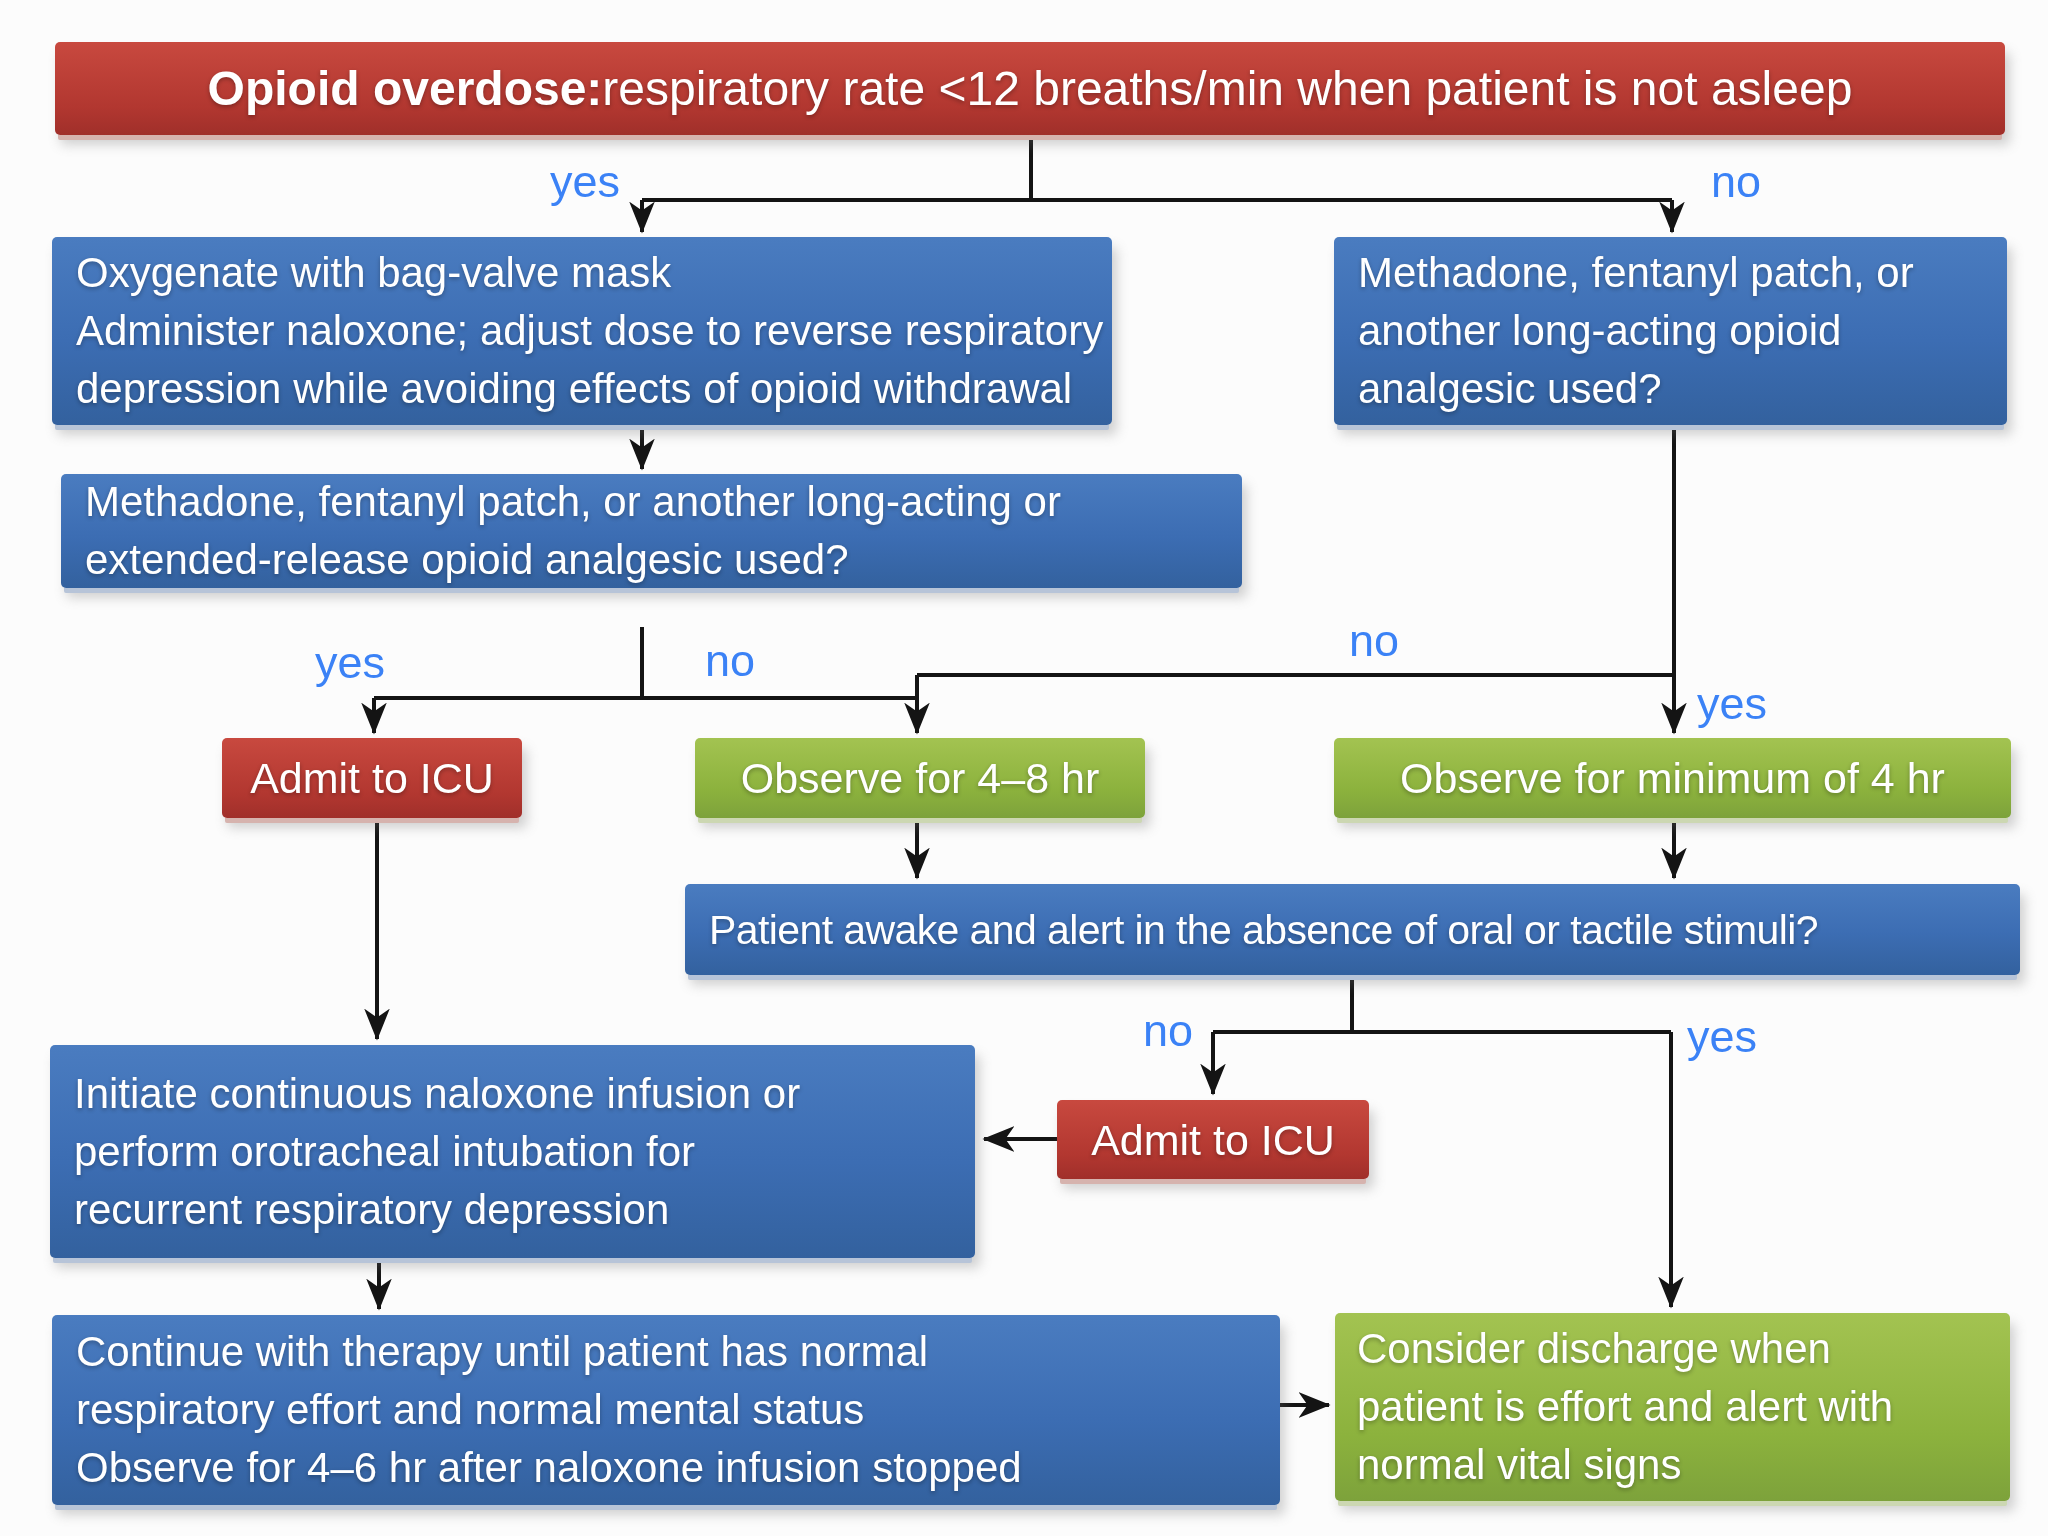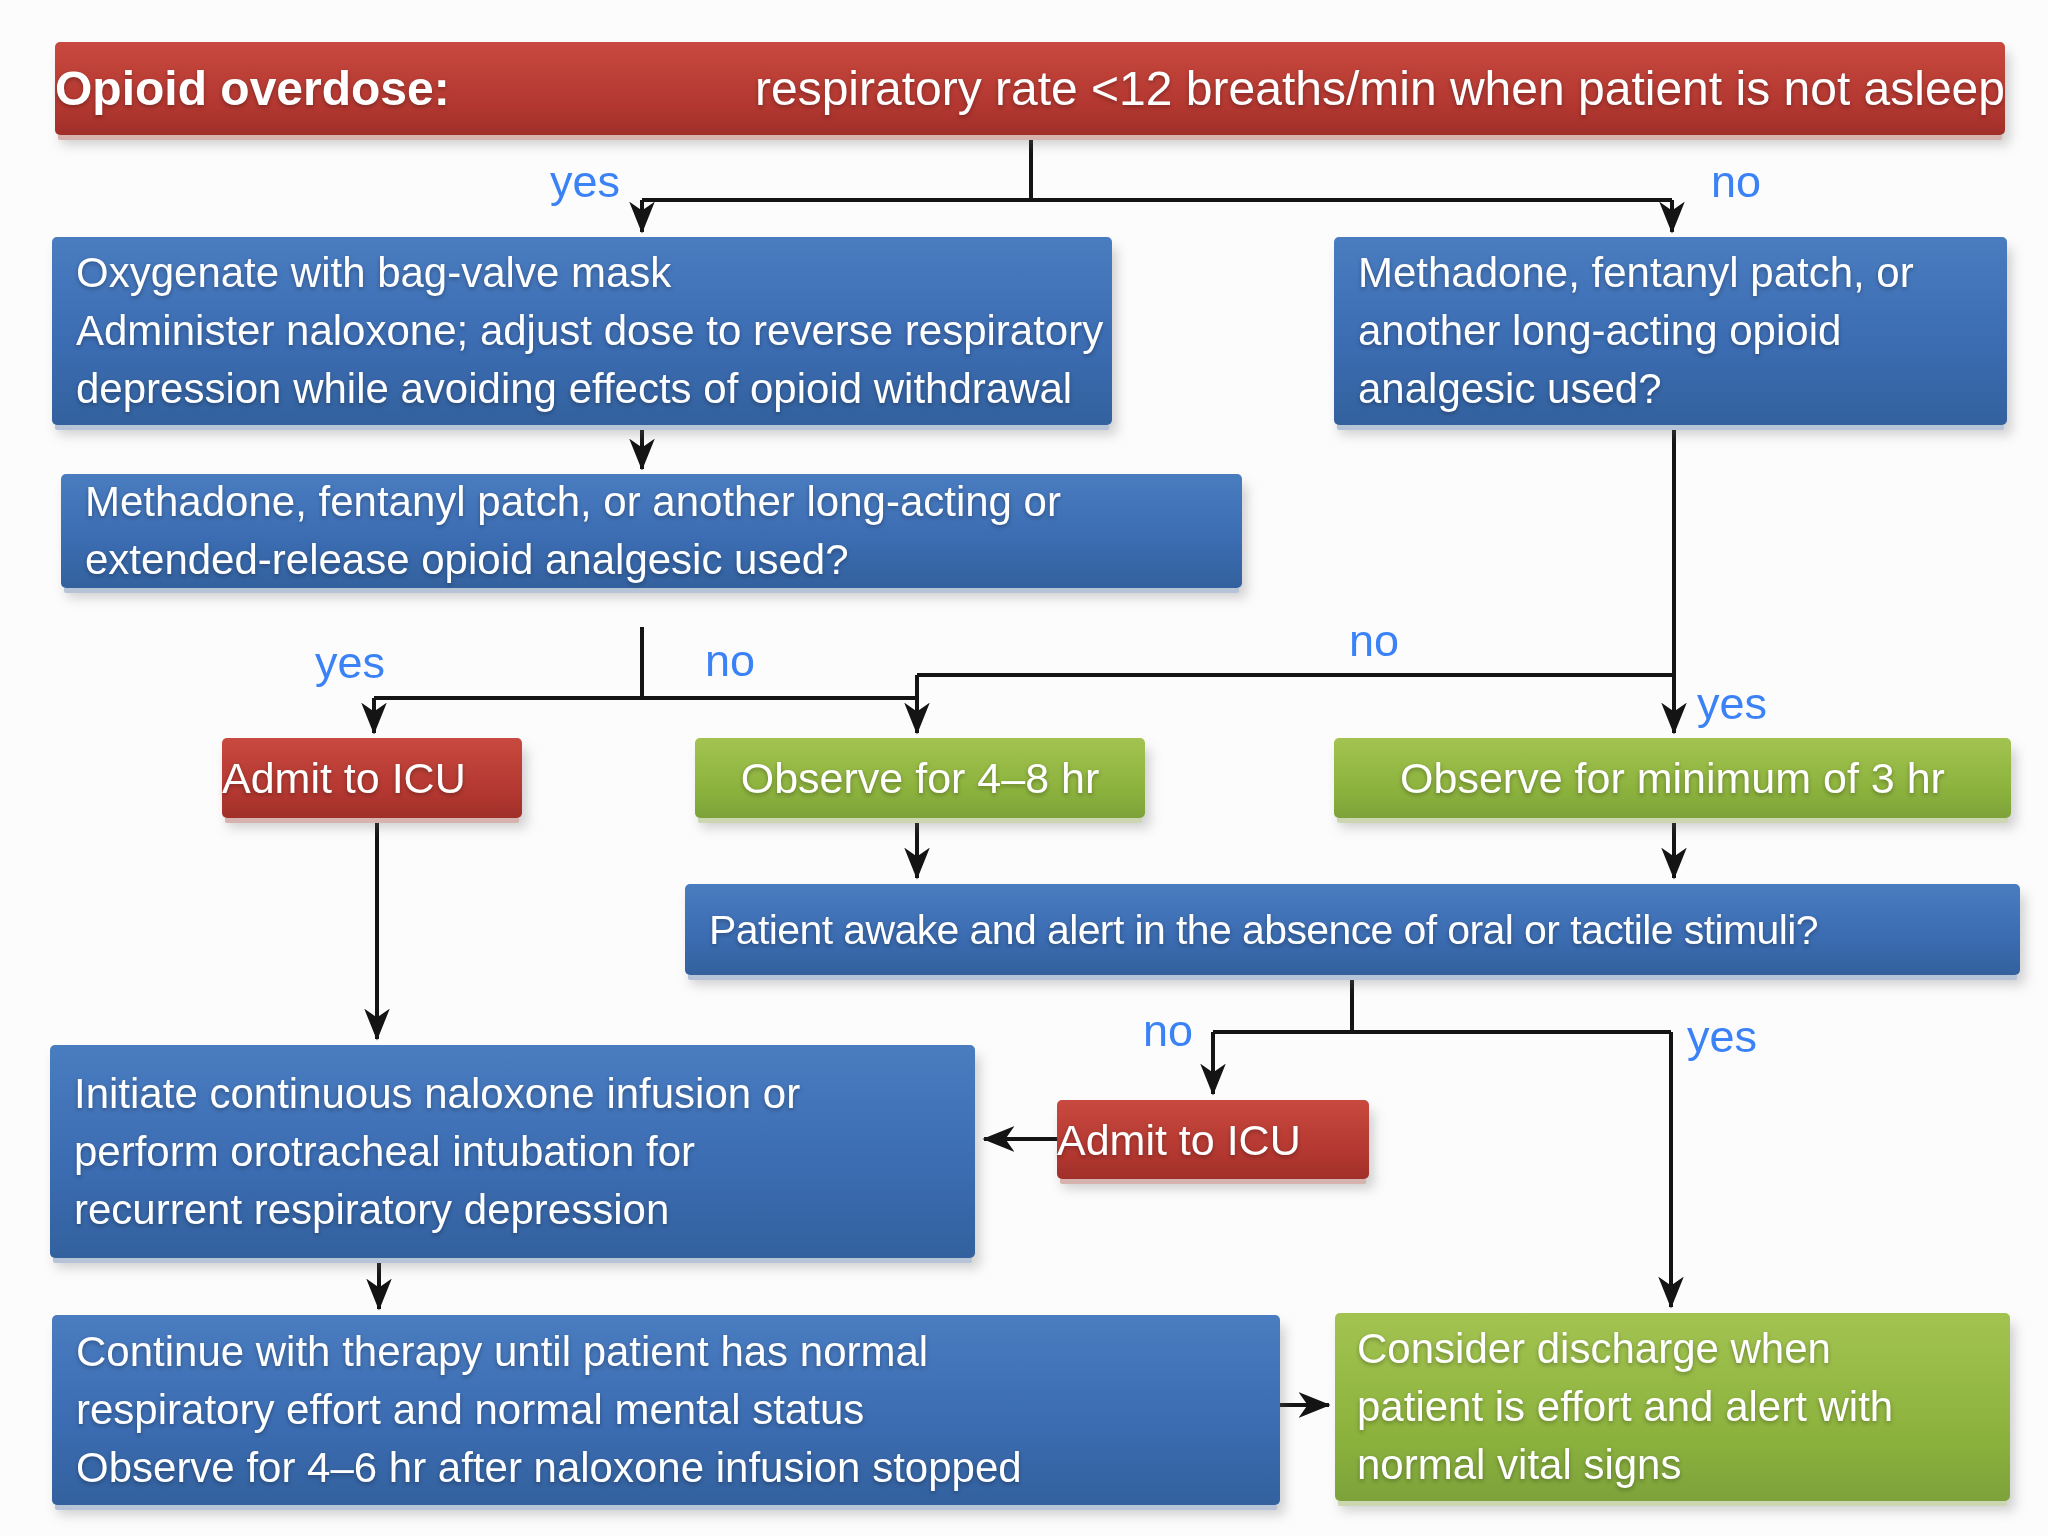--- a/index.html
+++ b/index.html
@@ -18,21 +18,20 @@
   .pad{padding:0 24px;}
   .vcenter{display:flex;flex-direction:column;justify-content:center;}
   .center{display:flex;align-items:center;justify-content:center;text-align:center;}
   .blue{
     background:linear-gradient(180deg,#4a7cc0 0%,#3c6db3 55%,#33619e 100%);
     box-shadow:0 8px 0 -3px #b7c4d8, 5px 10px 12px rgba(110,110,110,.30);
   }
   .red{
     background:linear-gradient(180deg,#c8493f 0%,#b23730 70%,#a02f2a 100%);
     box-shadow:0 8px 0 -3px #d6b3ae, 5px 10px 12px rgba(110,110,110,.30);
-    justify-content:space-between;
   }
   .green{
     background:linear-gradient(180deg,#a3c351 0%,#8cb23d 65%,#7da23b 100%);
     box-shadow:0 8px 0 -3px #ccd7b2, 5px 10px 12px rgba(110,110,110,.30);
   }
   .line{white-space:nowrap;}
   .title-node{font-size:48px;white-space:nowrap;}
   .title-node .b{font-weight:bold;}
   .bar-text{font-size:41px;letter-spacing:-0.6px;white-space:nowrap;}
   .small-node{white-space:nowrap;font-size:43px;}
@@ -97,21 +96,21 @@
     <div class="line">extended-release opioid analgesic used?</div>
   </div>
 
   <div class="node red center small-node" style="left:222px;top:738px;width:300px;height:80px">
     <div>Admit to ICU</div>
   </div>
   <div class="node green center small-node" style="left:695px;top:738px;width:450px;height:80px">
     <div>Observe for 4–8 hr</div>
   </div>
   <div class="node green center small-node" style="left:1334px;top:738px;width:677px;height:80px">
-    <div>Observe for minimum of 3 hr</div>
+    <div>Observe for minimum of 4 hr</div>
   </div>
 
   <div class="node blue vcenter pad" style="left:685px;top:884px;width:1335px;height:91px">
     <div class="bar-text">Patient awake and alert in the absence of oral or tactile stimuli?</div>
   </div>
 
   <div class="node red center small-node" style="left:1057px;top:1100px;width:312px;height:79px">
     <div>Admit to ICU</div>
   </div>
 

